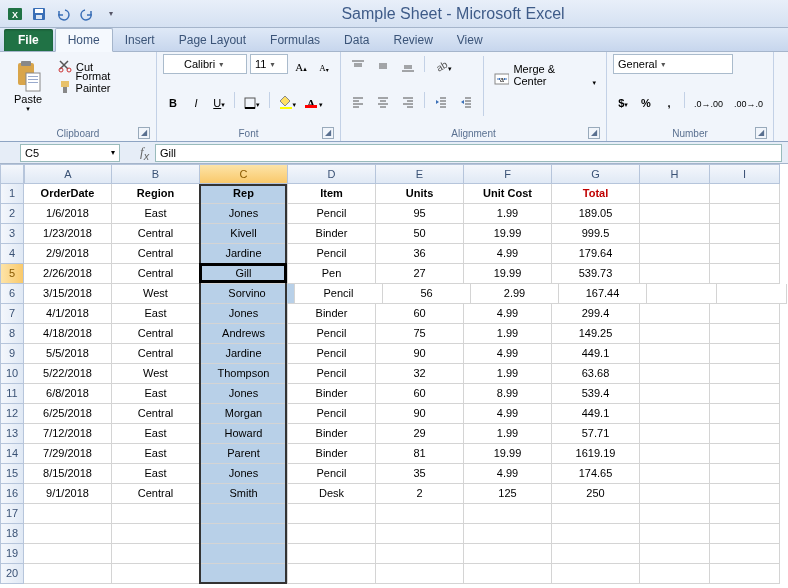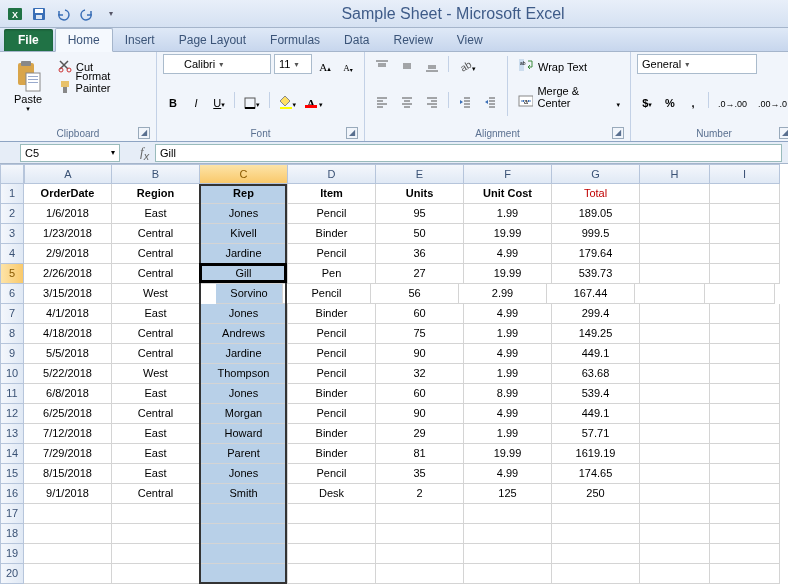--- a/index.html
+++ b/index.html
@@ -33,21 +33,21 @@
 .colheads { display:flex; height:20px; margin-left:24px; }
 .ch { border:1px solid #b6c5db; border-left:none; background:linear-gradient(#f4f7fc,#e0e9f5); text-align:center; font-size:11px; color:#3a5275; line-height:18px; }
 .ch:first-child { border-left:1px solid #b6c5db; }
 .ch.sel { background:linear-gradient(#fde4a8,#f9c96b); color:#8a5a00; }
 .rows { }
 .row { display:flex; height:20px; }
 .rh { width:24px; border:1px solid #b6c5db; border-top:none; background:linear-gradient(90deg,#f4f7fc,#e0e9f5); text-align:center; font-size:11px; color:#3a5275; line-height:19px; }
 .rh.sel { background:linear-gradient(90deg,#fde4a8,#f9c96b); color:#8a5a00;}
 .cell { border-right:1px solid #d4d4d4; border-bottom:1px solid #d4d4d4; font-size:11px; padding:0 4px; line-height:19px; text-align:center; overflow:hidden; white-space:nowrap; }
 .cell.hdr { font-weight:bold; }
-.cell.total-hdr { font-weight:normal; color:#c00000; }
+.cell.total-hdr { font-weight:bold; color:#c00000; }
 .cell.selcol { background:#b8d0e8; }
 .corner { width:24px; height:20px; border:1px solid #b6c5db; background:linear-gradient(#f4f7fc,#e0e9f5); position:absolute; left:0; top:0;}
 svg { display:block; }
 </style>
 </head>
 <body>
 
 <div class="titlebar">
   <div class="qat">
     <div class="qbtn">
@@ -124,21 +124,21 @@
             <span>Format Painter</span>
           </div>
       </div>
     </div>
     <div class="group-label"><span>Clipboard</span><div class="dlaunch">◢</div></div>
   </div>
 
   <div class="group">
     <div class="group-body" style="flex-direction:column;gap:2px;">
       <div class="smallrow">
-        <div class="combo" style="width:108px;padding-left:20px;">
+        <div class="combo" style="width:84px;padding-left:20px;">
             <span>Calibri</span>
             <span class="dd">▾</span>
           </div>
         <div class="combo" style="width:38px;">
             <span>11</span>
             <span class="dd">▾</span>
           </div>
         <div class="smallbtn" style="font-family:serif;">A<span style="font-size:7px;vertical-align:super;">▴</span></div>
         <div class="smallbtn" style="font-family:serif;font-size:9px;">A<span style="font-size:6px;vertical-align:super;">▾</span></div>
       </div>
@@ -255,29 +255,20 @@
                 <line x1="6" y1="3" x2="12" y2="3" stroke="#555"></line>
                 <line x1="6" y1="6" x2="12" y2="6" stroke="#555"></line>
                 <line x1="6" y1="9" x2="12" y2="9" stroke="#555"></line>
                 <line x1="6" y1="12" x2="12" y2="12" stroke="#555"></line>
               </svg>
             </div>
         </div>
       </div>
       <div class="vbar"></div>
       <div style="display:flex;flex-direction:column;gap:2px;">
-        <div class="smallbtn" style="width:110px;justify-content:flex-start;gap:4px;">
-            <svg width="16" height="16">
-              <rect x="1" y="2" width="5" height="12" fill="#cde"></rect>
-              <text x="2" y="8" font-size="5">ab</text>
-              <path d="M10 4 L14 4 L14 10 L10 10" fill="none" stroke="#3a8a3a"></path>
-              <path d="M10 10 L12 8 M10 10 L12 12" stroke="#3a8a3a"></path>
-            </svg>
-            <span>Wrap Text</span>
-          </div>
         <div class="smallbtn" style="width:110px;justify-content:flex-start;gap:4px;margin-top:14px;">
             <svg width="16" height="16">
               <rect x="1" y="3" width="14" height="10" fill="#fff" stroke="#888"></rect>
               <path d="M3 8 L6 8 M6 8 L5 7 M6 8 L5 9" stroke="#3a6fb7"></path>
               <path d="M13 8 L10 8 M10 8 L11 7 M10 8 L11 9" stroke="#3a6fb7"></path>
               <text x="8" y="11" font-size="7" text-anchor="middle">a</text>
             </svg>
             <span>Merge &amp; Center</span>
             <span style="font-size:7px;">▾</span>
           </div>
@@ -399,21 +390,21 @@
         <div class="cell" style="width: 88px;">27</div>
         <div class="cell" style="width: 88px;">19.99</div>
         <div class="cell" style="width: 88px;">539.73</div>
         <div class="cell" style="width: 70px;"></div>
         <div class="cell" style="width: 70px;"></div>
       </div>
       <div class="row">
         <div class="rh">6</div>
         <div class="cell" style="width: 88px;">3/15/2018</div>
         <div class="cell" style="width: 88px;">West</div>
-        <div class="cell selcol" style="width: 67px; margin-left: 16px;">Sorvino</div>
+        <div class="cell selcol" style="width: 95px;">Sorvino</div>
         <div class="cell" style="width: 88px;">Pencil</div>
         <div class="cell" style="width: 88px;">56</div>
         <div class="cell" style="width: 88px;">2.99</div>
         <div class="cell" style="width: 88px;">167.44</div>
         <div class="cell" style="width: 70px;"></div>
         <div class="cell" style="width: 70px;"></div>
       </div>
       <div class="row">
         <div class="rh">7</div>
         <div class="cell" style="width: 88px;">4/1/2018</div>

